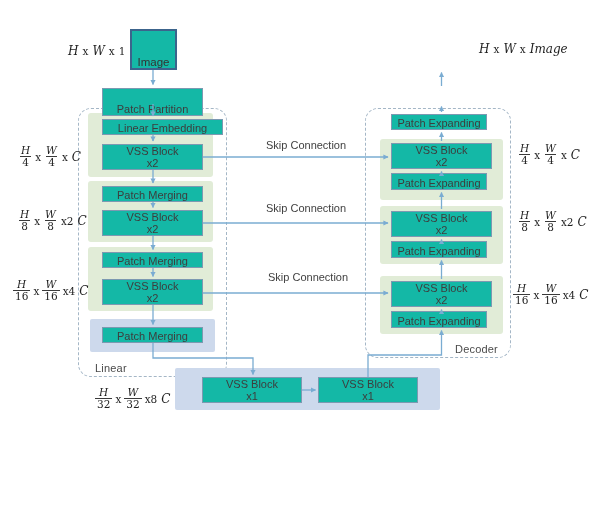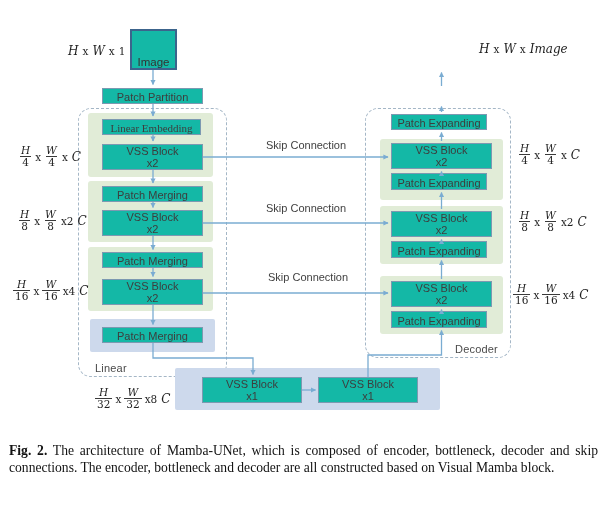--- a/index.html
+++ b/index.html
@@ -81,24 +81,24 @@
   <div class="stage z-stage" style="left:380px;top:139px;width:123px;height:61px;"></div>
   <div class="stage z-stage" style="left:380px;top:206px;width:123px;height:58px;"></div>
   <div class="stage z-stage" style="left:380px;top:276px;width:123px;height:58px;"></div>
 
   <div class="stage-blue z-stage" style="left:175px;top:368px;width:265px;height:42px;"></div>
 
   <div class="box io-box z-box" style="left:130px;top:29px;width:47px;height:41px;">
     <span>Image</span>
   </div>
 
-  <div class="box z-box" style="left:102px;top:88px;width:101px;height:16px;">
+  <div class="box z-box" style="left:102px;top:88px;width:101px;height:28px;">
     <span>Patch Partition</span>
   </div>
-  <div class="box z-box" style="left:102px;top:119px;width:99px;height:16px;font-family:Liberation Serif, serif;">
+  <div class="box z-box" style="left:102px;top:119px;width:121px;height:16px;">
     <span>Linear Embedding</span>
   </div>
   <div class="box z-box" style="left:102px;top:144px;width:101px;height:26px;">
     <span>VSS Block</span>
     <span>x2</span>
   </div>
   <div class="box z-box" style="left:102px;top:186px;width:101px;height:16px;">
     <span>Patch Merging</span>
   </div>
   <div class="box z-box" style="left:102px;top:210px;width:101px;height:26px;">
@@ -286,18 +286,14 @@
     <path class="wire" marker-end="url(#ah)" d="M441.5,209 L441.5,192.5"></path>
     <path class="wire" marker-end="url(#ah)" d="M441.5,175 L441.5,171.5"></path>
     <path class="wire" marker-end="url(#ah)" d="M441.5,141 L441.5,132.5"></path>
     <path class="wire" marker-end="url(#ah)" d="M441.5,112 L441.5,106.5"></path>
     <path class="wire" marker-end="url(#ah)" d="M441.5,86 L441.5,72.5"></path>
     <path class="wire" marker-end="url(#ah)" d="M203,157 L388,157"></path>
     <path class="wire" marker-end="url(#ah)" d="M203,223 L388,223"></path>
     <path class="wire" marker-end="url(#ah)" d="M203,293 L388,293"></path>
   </svg>
 
-  <div class="caption">
-    <b>Fig. 2.</b>
-    <span>The architecture of Mamba-UNet, which is composed of encoder, bottleneck, decoder and skip connections. The encoder, bottleneck and decoder are all constructed based on Visual Mamba block.</span>
-  </div>
 
 </div>
 
 </body></html>

